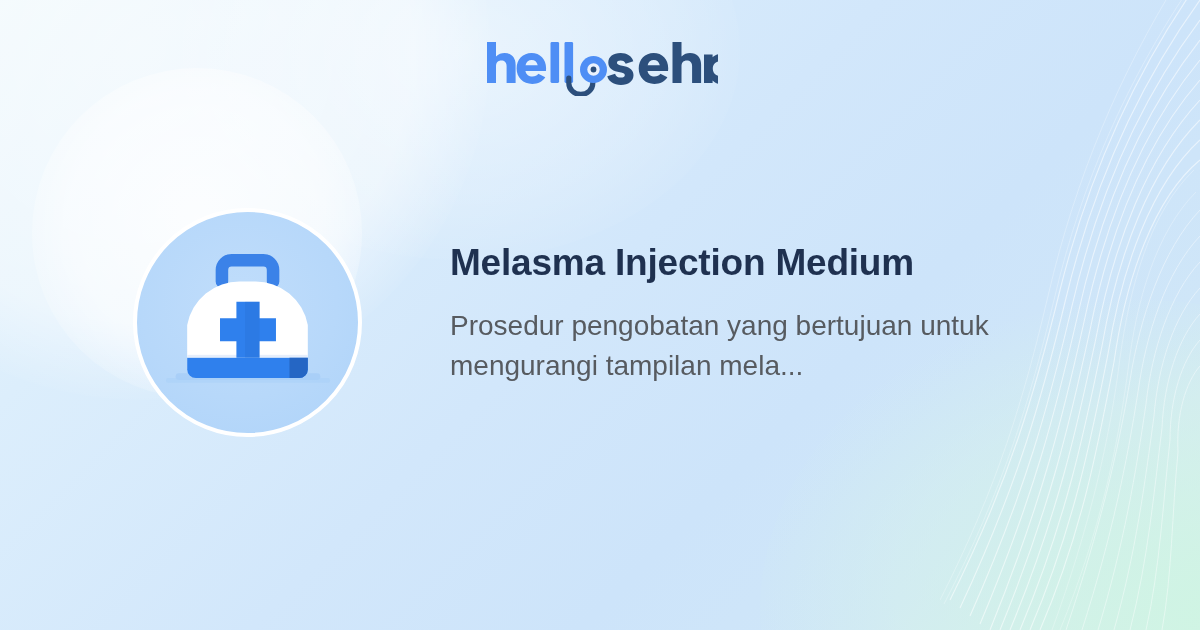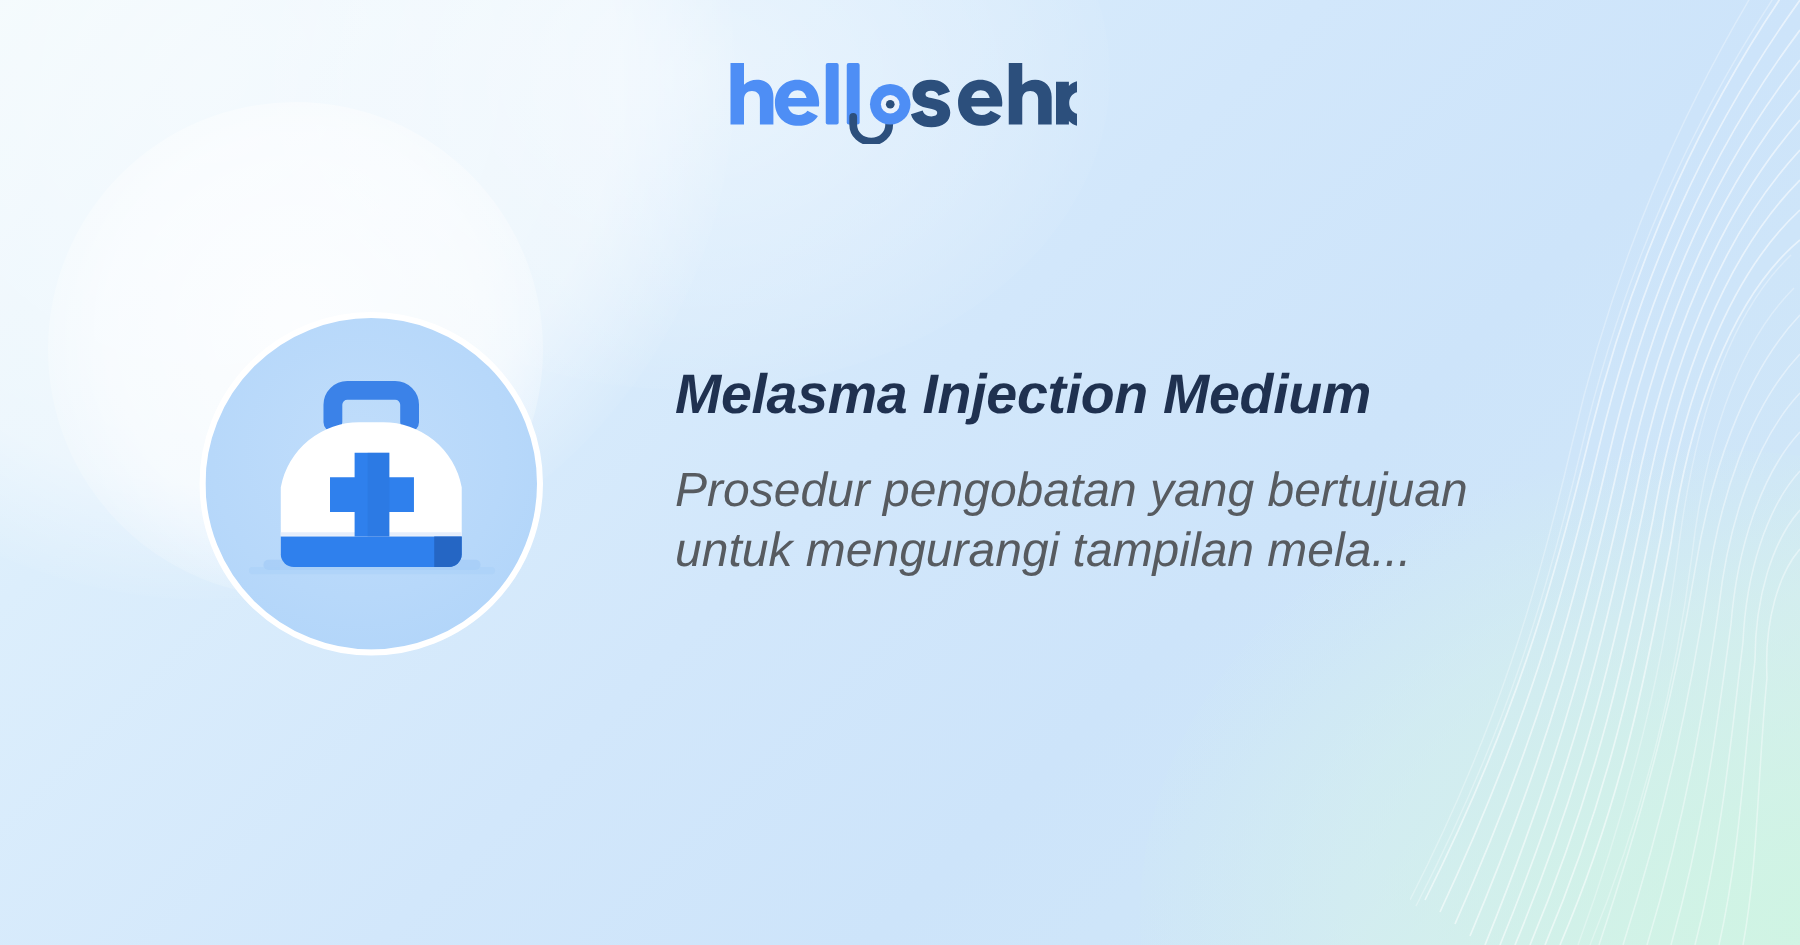--- a/index.html
+++ b/index.html
@@ -14,21 +14,20 @@
     font-family: "Liberation Sans", sans-serif;
     background: #cfe4fb;
   }
 
   #canvas {
     position: relative;
     width: 1200px;
     height: 630px;
     overflow: hidden;
     background: linear-gradient(135deg, #e9f6fb 0%, #dceefc 22%, #d2e7fb 48%, #cde4fa 66%, #cfe6f8 82%, #d6f0ea 100%);
-    font-style: italic;
   }
 
   
   .bg-blob {
     position: absolute;
     border-radius: 50%;
     pointer-events: none;
   }
   #blob-topleft {
     left: -210px;
@@ -112,21 +111,21 @@
   #card-title {
     margin: 0;
     font-size: 37px;
     line-height: 46px;
     font-weight: 700;
     letter-spacing: -0.2px;
     color: #1f3150;
   }
   #card-subtitle {
     margin: 20px 0 0 0;
-    font-size: 32px;
+    font-size: 28px;
     line-height: 40px;
     font-weight: 400;
     color: #575b60;
     max-width: 570px;
   }
 </style>
 </head>
 <body>
 
 <div id="canvas">

